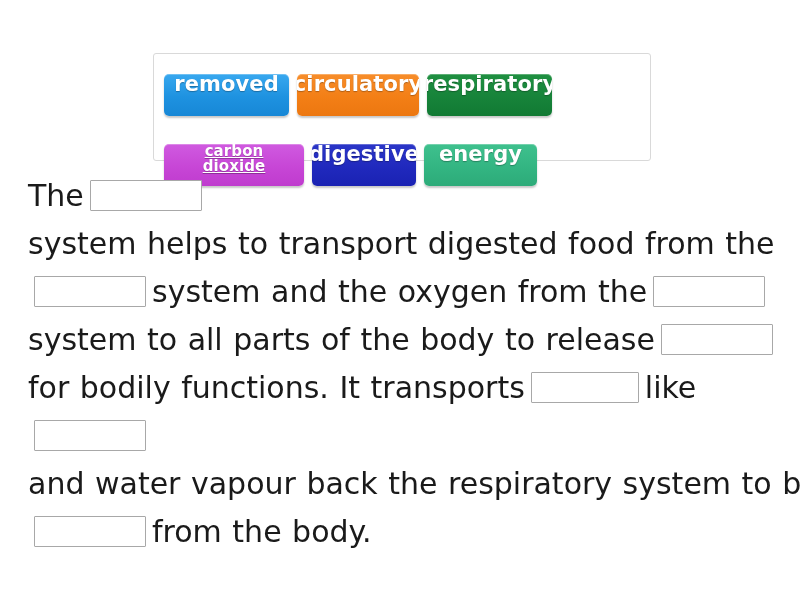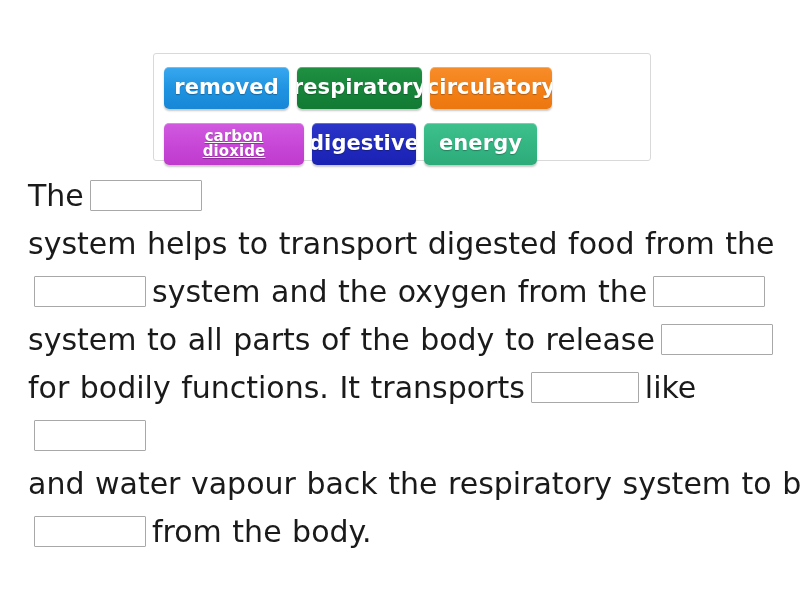--- a/index.html
+++ b/index.html
@@ -29,25 +29,25 @@
     padding: 6px 6px 0 6px;
     display: flex;
     flex-wrap: wrap;
     align-content: flex-start;
     gap: 0px;
   }
 
   .tile {
     position: relative;
     box-sizing: border-box;
-    margin: 7px 4px;
+    margin: 14px 4px;
     height: 42px;
     border-radius: 5px;
     display: flex;
-    align-items: center;
+    align-items: flex-start;
     justify-content: center;
     text-align: center;
     color: #ffffff;
     font-weight: bold;
     line-height: 1.02;
     letter-spacing: 0.1px;
     text-shadow: 0 1px 1px rgba(0,0,0,0.28);
     box-shadow: 0 2px 2px rgba(0,0,0,0.22), inset 0 1px 0 rgba(255,255,255,0.28);
     cursor: move;
     user-select: none;
@@ -105,26 +105,26 @@
 </head>
 <body>
 
 <div id="word-bank">
 
   <div class="tile one-line t-removed">
     <span class="label">removed</span>
   </div>
 
 
+  <div class="tile one-line t-circulatory">
+    <span class="label">circulatory</span>
+  </div>
+
   <div class="tile one-line t-respiratory">
     <span class="label">respiratory</span>
-  </div>
-
-  <div class="tile one-line t-circulatory">
-    <span class="label">circulatory</span>
   </div>
 
   <div class="tile two-line t-carbon">
     <span class="label">carbon
 dioxide</span>
   </div>
 
   <div class="tile one-line t-digestive">
     <span class="label">digestive</span>
   </div>

